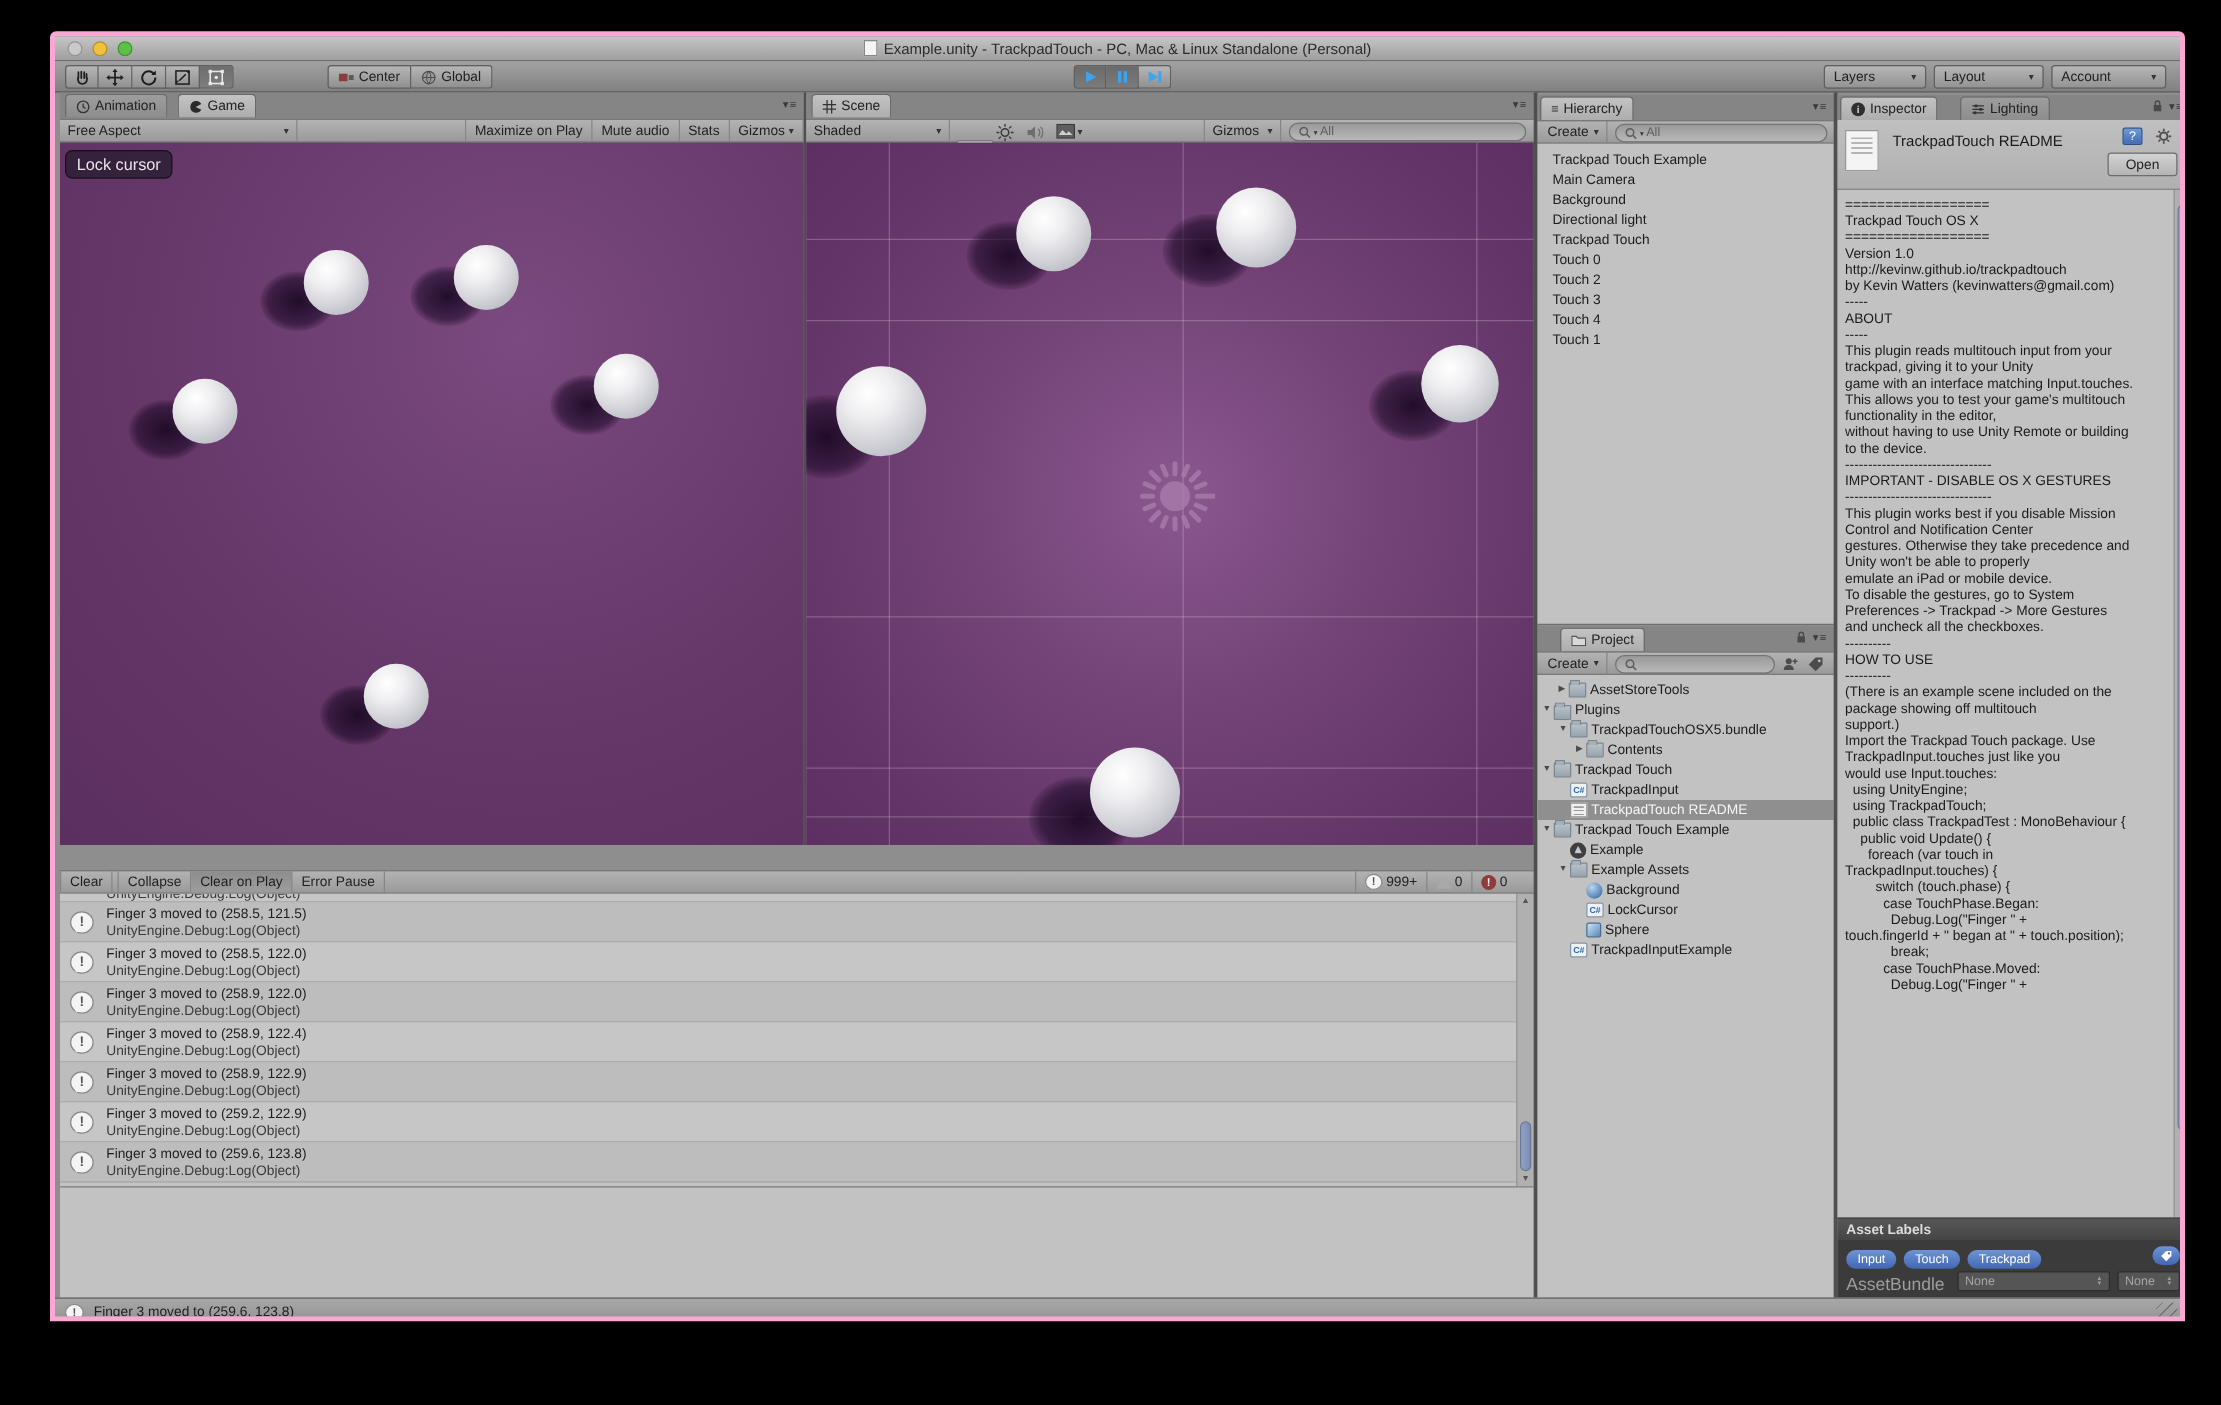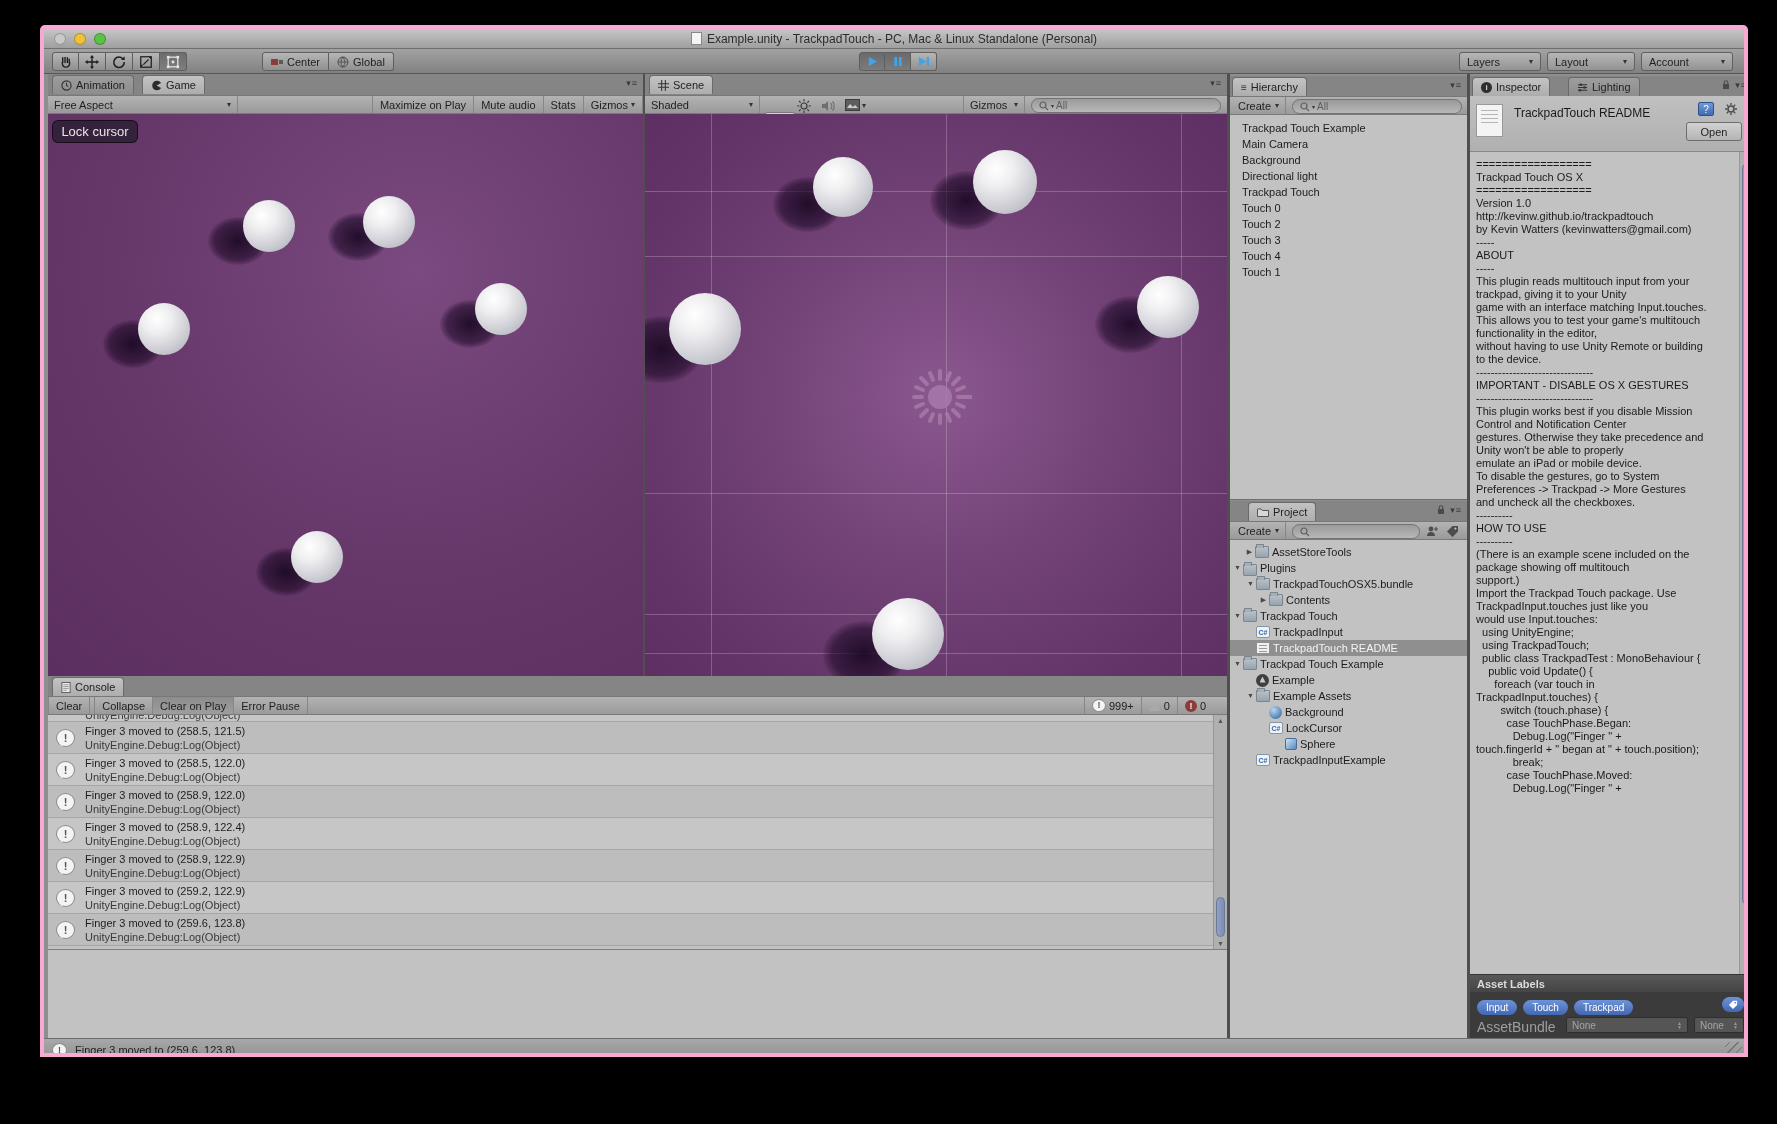--- a/index.html
+++ b/index.html
@@ -399,29 +399,20 @@
     <div class="sun" id="sun-gizmo" style="left: 295px; top: 283px;">
       <svg width="64" height="64" viewBox="0 0 64 64">
             <circle cx="32" cy="32" r="12" fill="#a87cab"></circle>
             <g stroke="#a87cab" stroke-width="4" stroke-linecap="round">
               <path d="M32 6v8M32 50v8M6 32h8M50 32h14-6M13 13l6 6M45 45l6 6M51 13l-6 6M19 45l-6 6M22 8l3 7M39 49l3 7M42 8l-3 7M25 49l-3 7M8 22l7 3M49 39l7 3M8 42l7-3M49 25l7-3"></path>
             </g>
           </svg>
     </div>
   </div>
 
-  <div class="abs tabstrip" style="left:4px; top:647px; width:1179px; height:20px;">
-    <div class="tab active" style="left:4px;">
-      <svg width="10" height="11" viewBox="0 0 10 12">
-            <rect x=".5" y=".5" width="9" height="11" fill="#eee" stroke="#555"></rect>
-            <path d="M2 3h6M2 5h6M2 7h6M2 9h4" stroke="#777" stroke-width=".8"></path>
-          </svg>
-      <span>Console</span>
-    </div>
-  </div>
   <div class="abs ptoolbar" style="left:4px; top:667px; width:1179px; height:19px;">
     <div class="abs" style="left:0; top:0; height:100%; display:flex;">
       <span class="flatbtn" style="border-left:1px solid #868686;">Clear</span>
       <span class="flatbtn" style="margin-left:4px; border-left:1px solid #868686;">Collapse</span>
       <span class="flatbtn pressed">Clear on Play</span>
       <span class="flatbtn">Error Pause</span>
     </div>
     <div class="abs" style="right:14px; top:0; height:100%; display:flex;">
       <span class="countbtn">
         <span class="bubble" style="width:14px; height:13px; line-height:11px; font-size:9px;">!</span>
@@ -633,21 +624,21 @@
         <div class="tree-row" style="padding-left: 28px;">
         <span class="tw-arrow"></span>
         <span class="tree-icon ic-material"></span>
         <span>Background</span>
       </div>
         <div class="tree-row alt" style="padding-left: 28px;">
         <span class="tw-arrow"></span>
         <span class="tree-icon ic-cs"></span>
         <span>LockCursor</span>
       </div>
-        <div class="tree-row" style="padding-left: 44px;">
+        <div class="tree-row" style="padding-left: 28px;">
         <span class="tw-arrow"></span>
         <span class="tree-icon ic-mesh"></span>
         <span>Sphere</span>
       </div>
         <div class="tree-row alt" style="padding-left: 15px;">
         <span class="tw-arrow"></span>
         <span class="tree-icon ic-cs"></span>
         <span>TrackpadInputExample</span>
       </div>
       </div>

